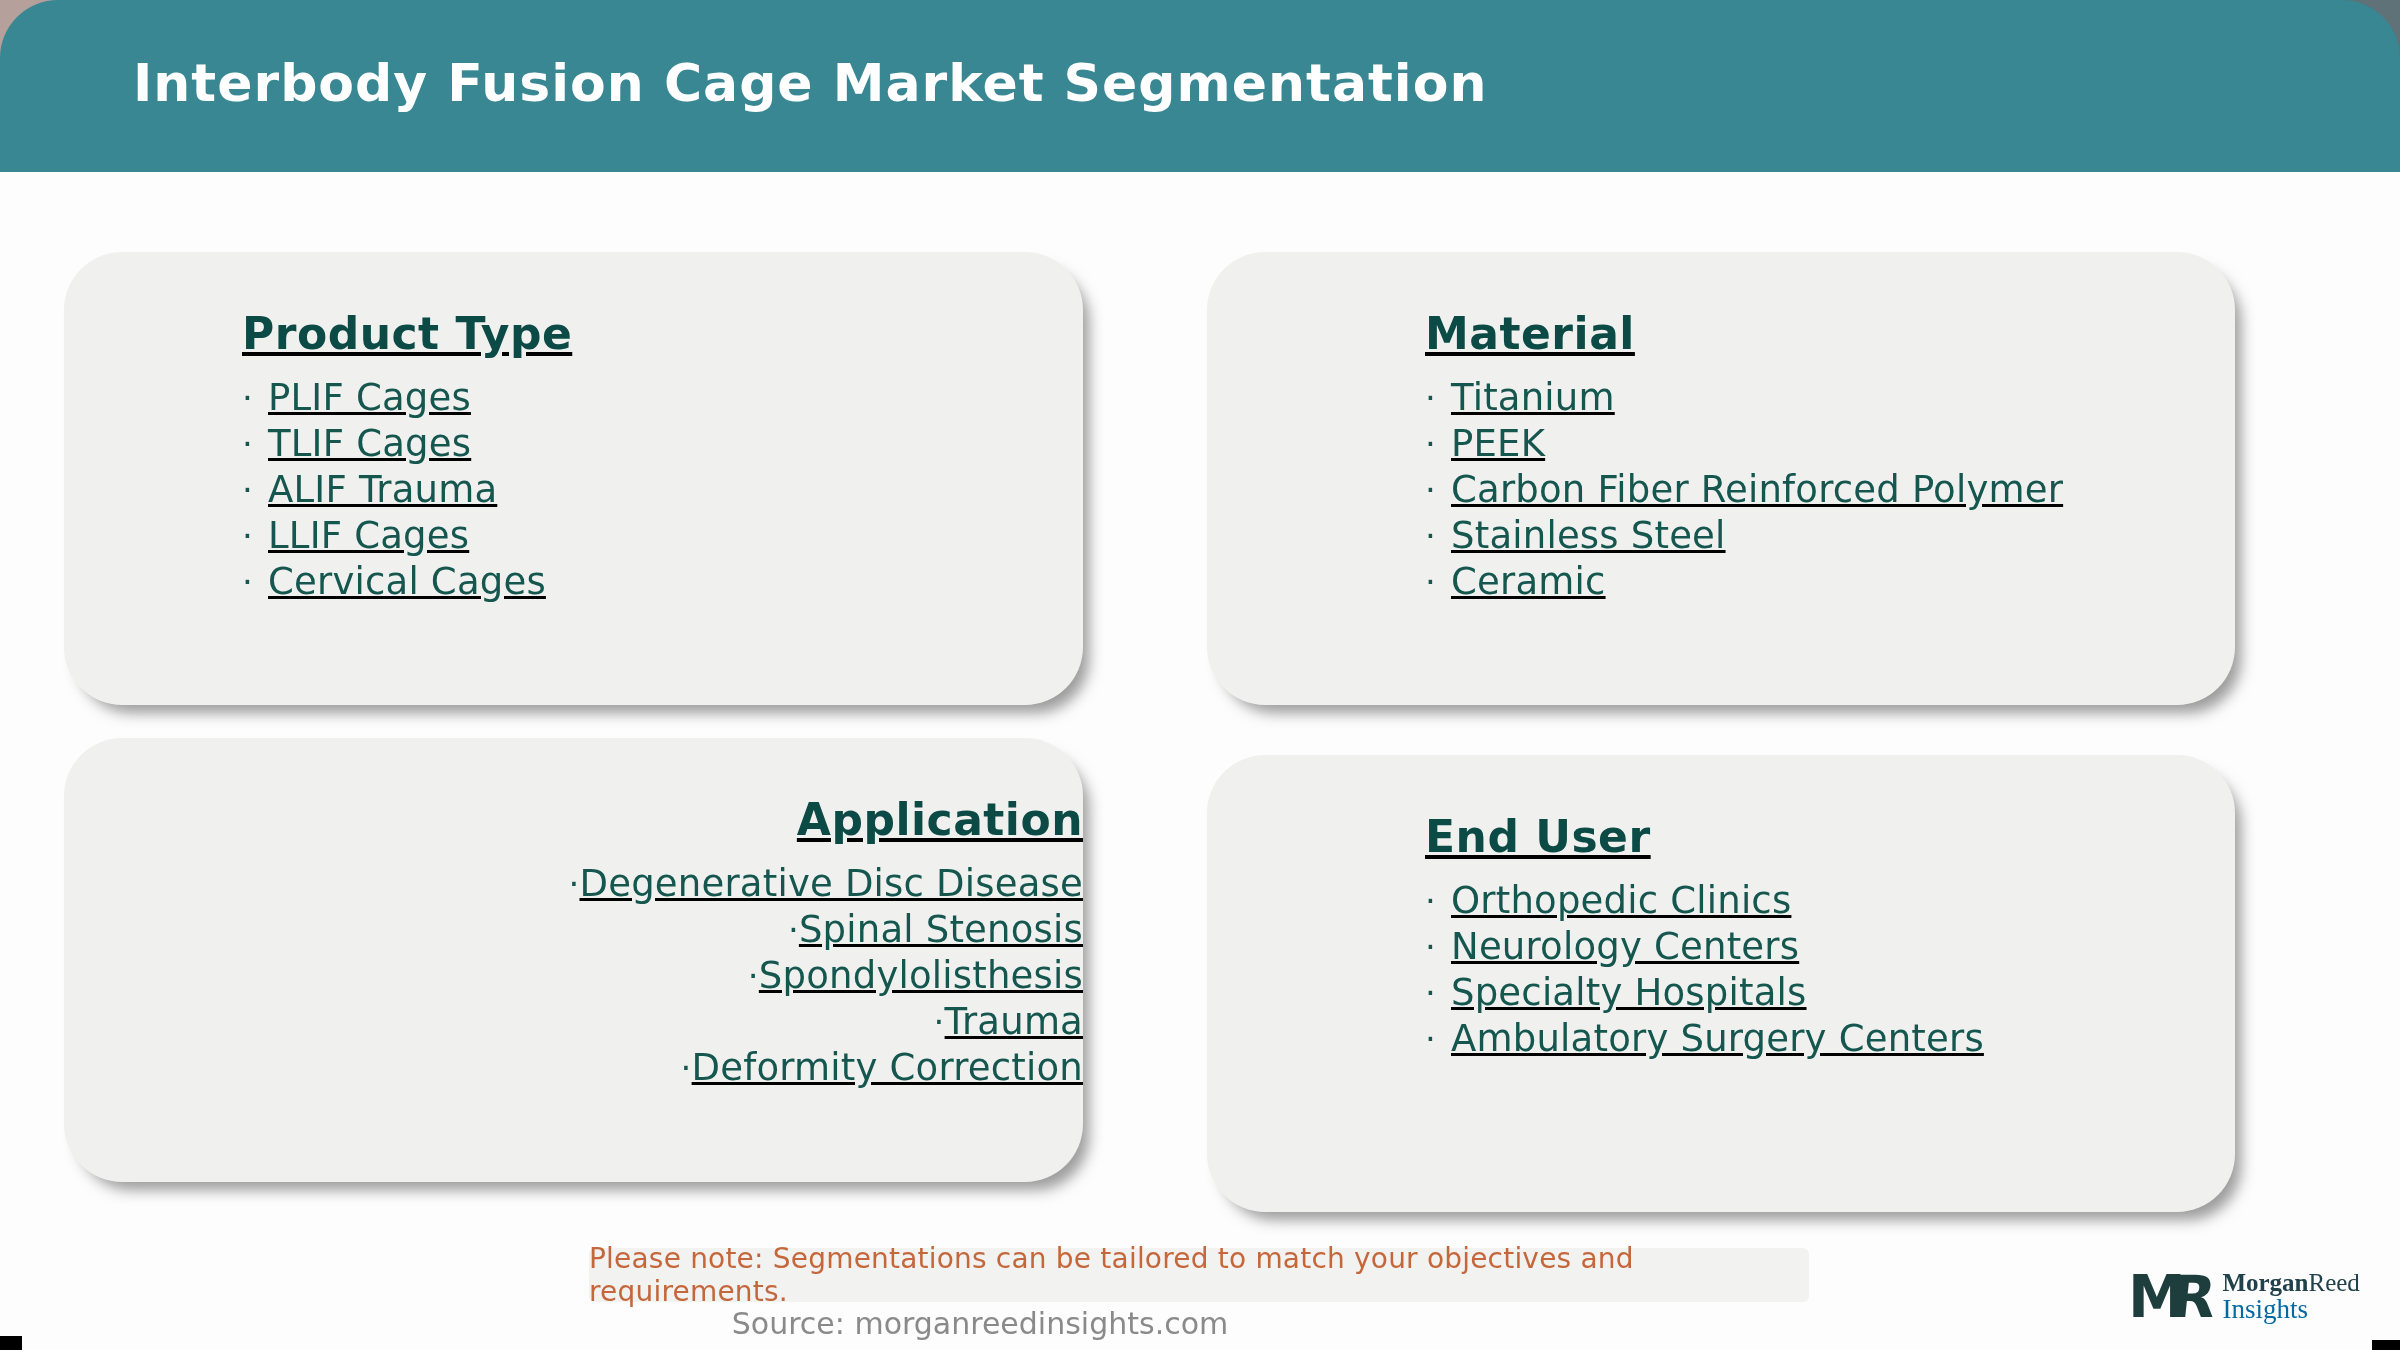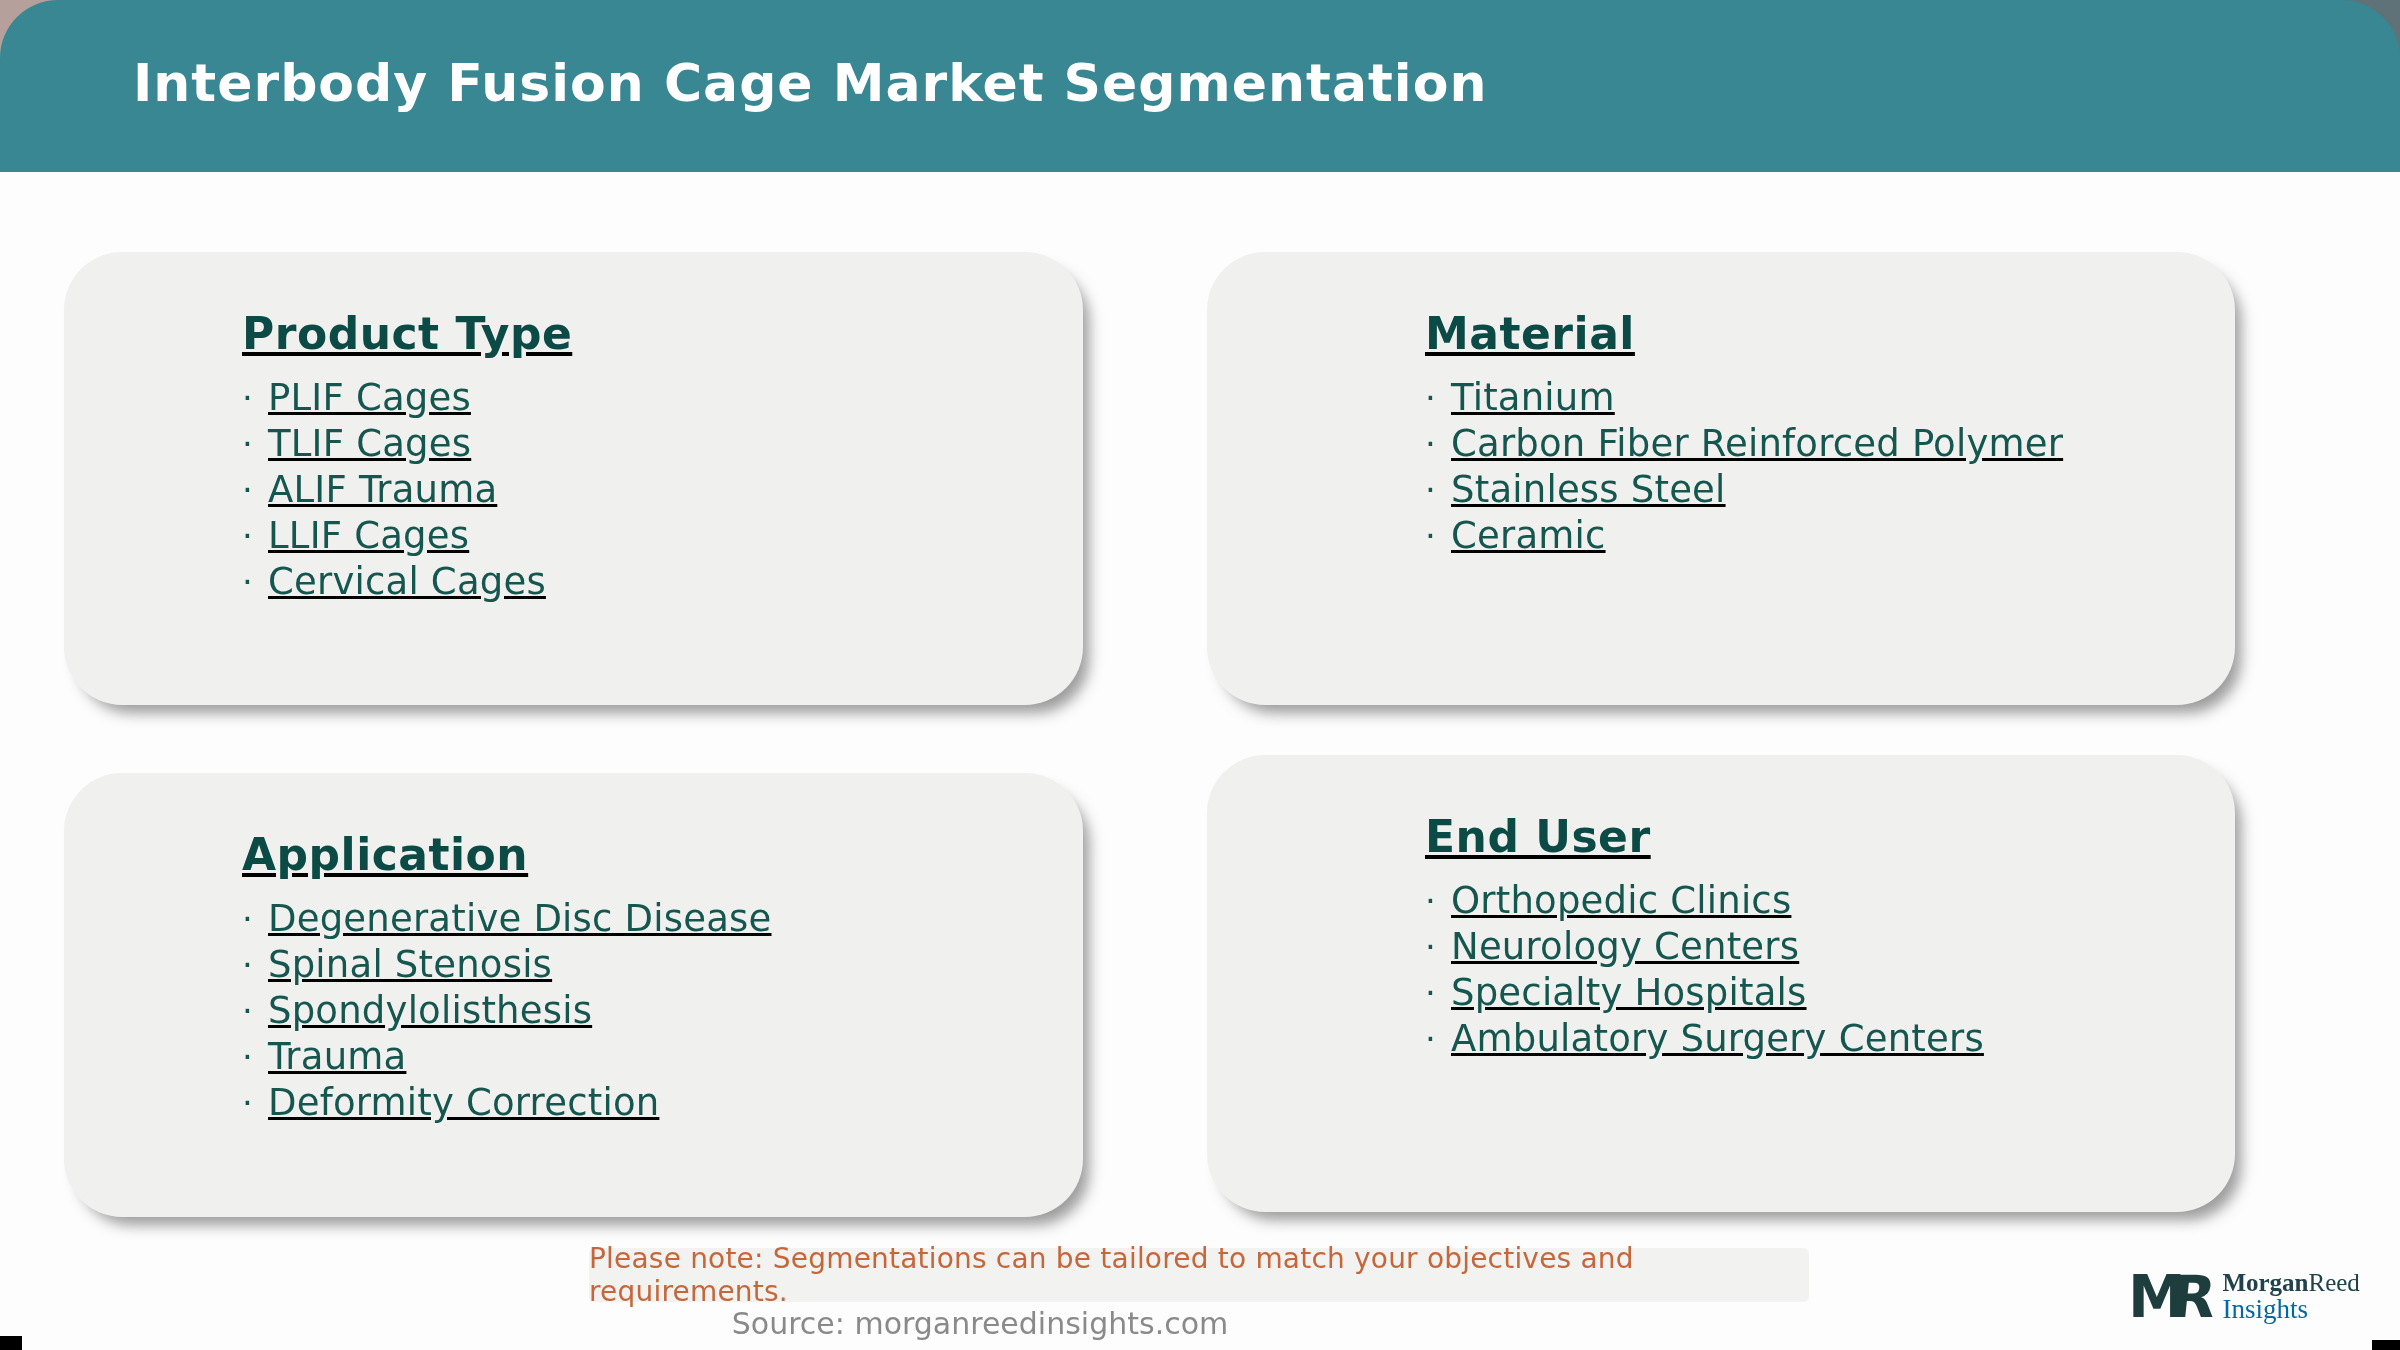--- a/index.html
+++ b/index.html
@@ -23,21 +23,21 @@
     letter-spacing:1px;
   }
   
   .card{
     position:absolute;background:#f0f0ef;border-radius:58px;
     box-shadow:10px 12px 14px -4px rgba(60,60,60,0.5);
     box-sizing:border-box;padding-top:56px;z-index:1;text-decoration:underline;
   }
   .card.pos-tl{left:64px;  top:252px;width:1019px;height:453px;padding-left:178px;}
   .card.pos-tr{left:1207px;top:252px;width:1028px;height:453px;padding-left:218px;}
-  .card.pos-bl{left:64px;  top:773px;width:1019px;height:444px;padding-left:178px;}
+  .card.pos-bl{left:64px;  top:738px;width:1019px;height:444px;padding-left:178px;text-align:right;}
   .card.pos-br{left:1207px;top:755px;width:1028px;height:457px;padding-left:218px;}
   .card h2{
     margin:0 0 16px 0;color:#0c4a46;font-size:44px;font-weight:bold;
     letter-spacing:0.5px;
   }
   .card .item{
     color:#15564f;font-size:37px;line-height:46px;letter-spacing:0.2px;
     white-space:nowrap;
   }
   .card .item .bullet{display:inline-block;width:26px;font-size:34px;}
@@ -93,20 +93,21 @@
         <div class="item"><span class="bullet">·</span><span>ALIF Trauma</span></div>
         <div class="item"><span class="bullet">·</span><span>LLIF Cages</span></div>
         <div class="item"><span class="bullet">·</span><span>Cervical Cages</span></div>
       </div>
   </section>
 
   <section class="card pos-tr">
     <h2>Material</h2>
     <div class="items">
         <div class="item"><span class="bullet">·</span><span>Titanium</span></div>
+        <div class="item"><span class="bullet">·</span><span>PEEK</span></div>
         <div class="item"><span class="bullet">·</span><span>Carbon Fiber Reinforced Polymer</span></div>
         <div class="item"><span class="bullet">·</span><span>Stainless Steel</span></div>
         <div class="item"><span class="bullet">·</span><span>Ceramic</span></div>
       </div>
   </section>
 
   <section class="card pos-bl">
     <h2>Application</h2>
     <div class="items">
         <div class="item"><span class="bullet">·</span><span>Degenerative Disc Disease</span></div>

